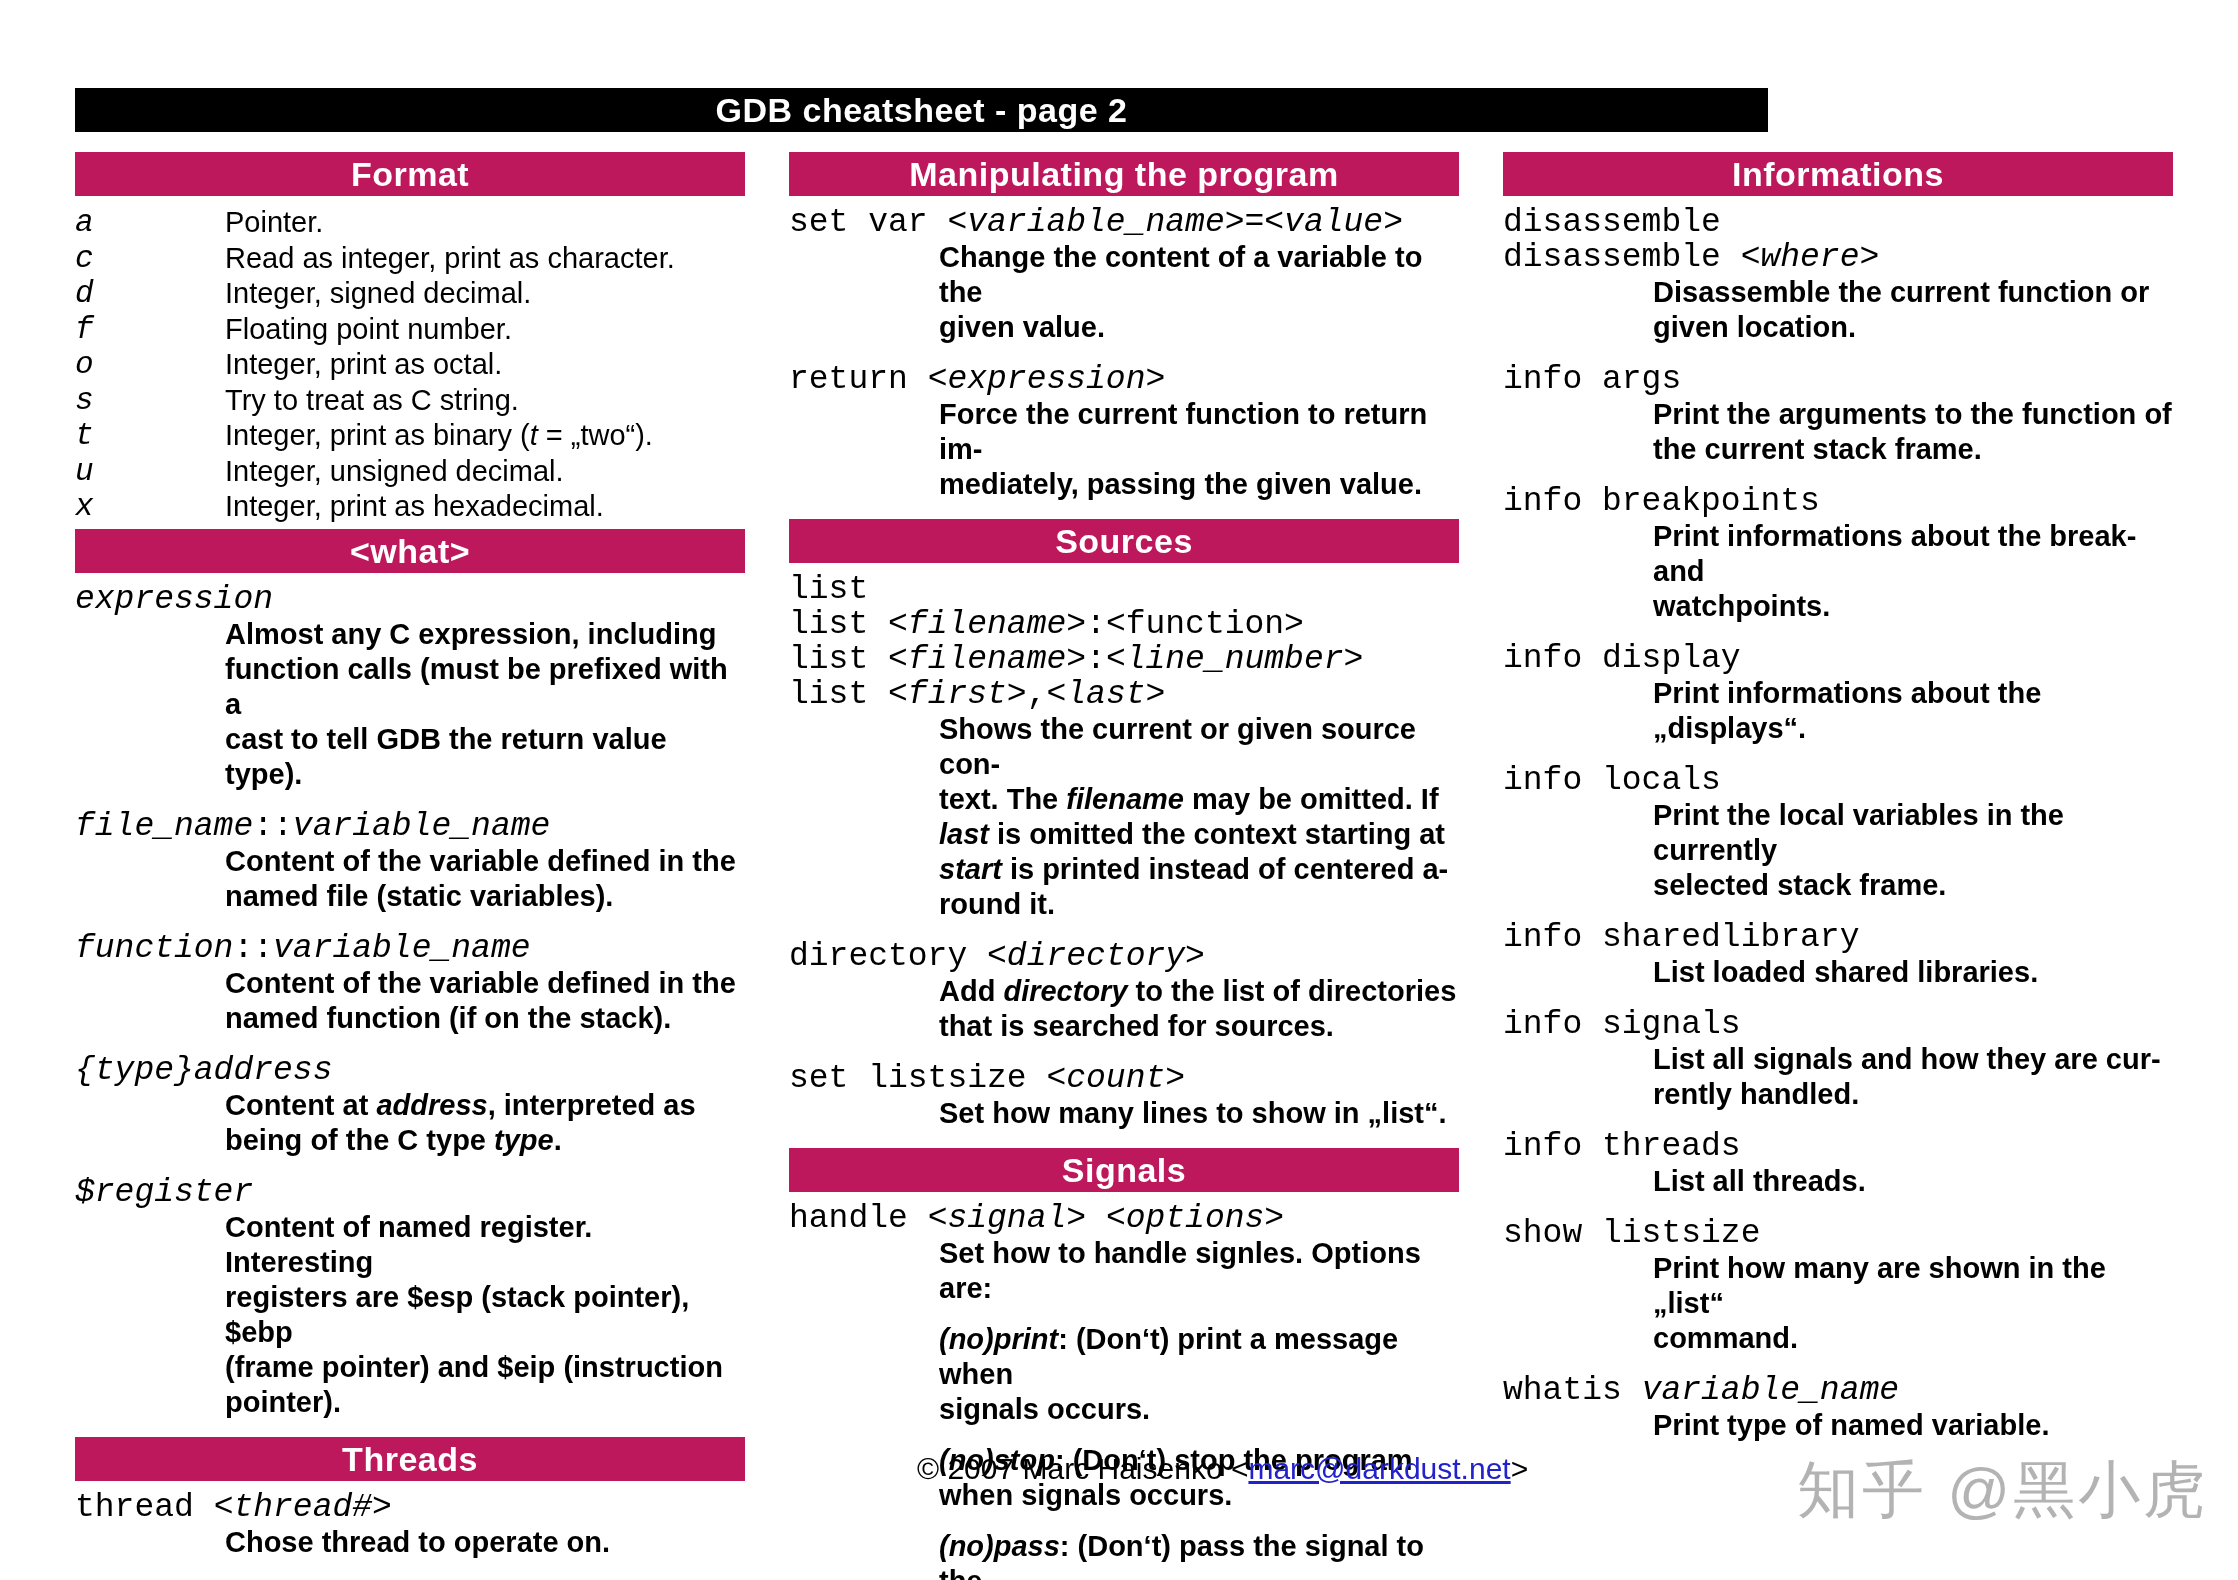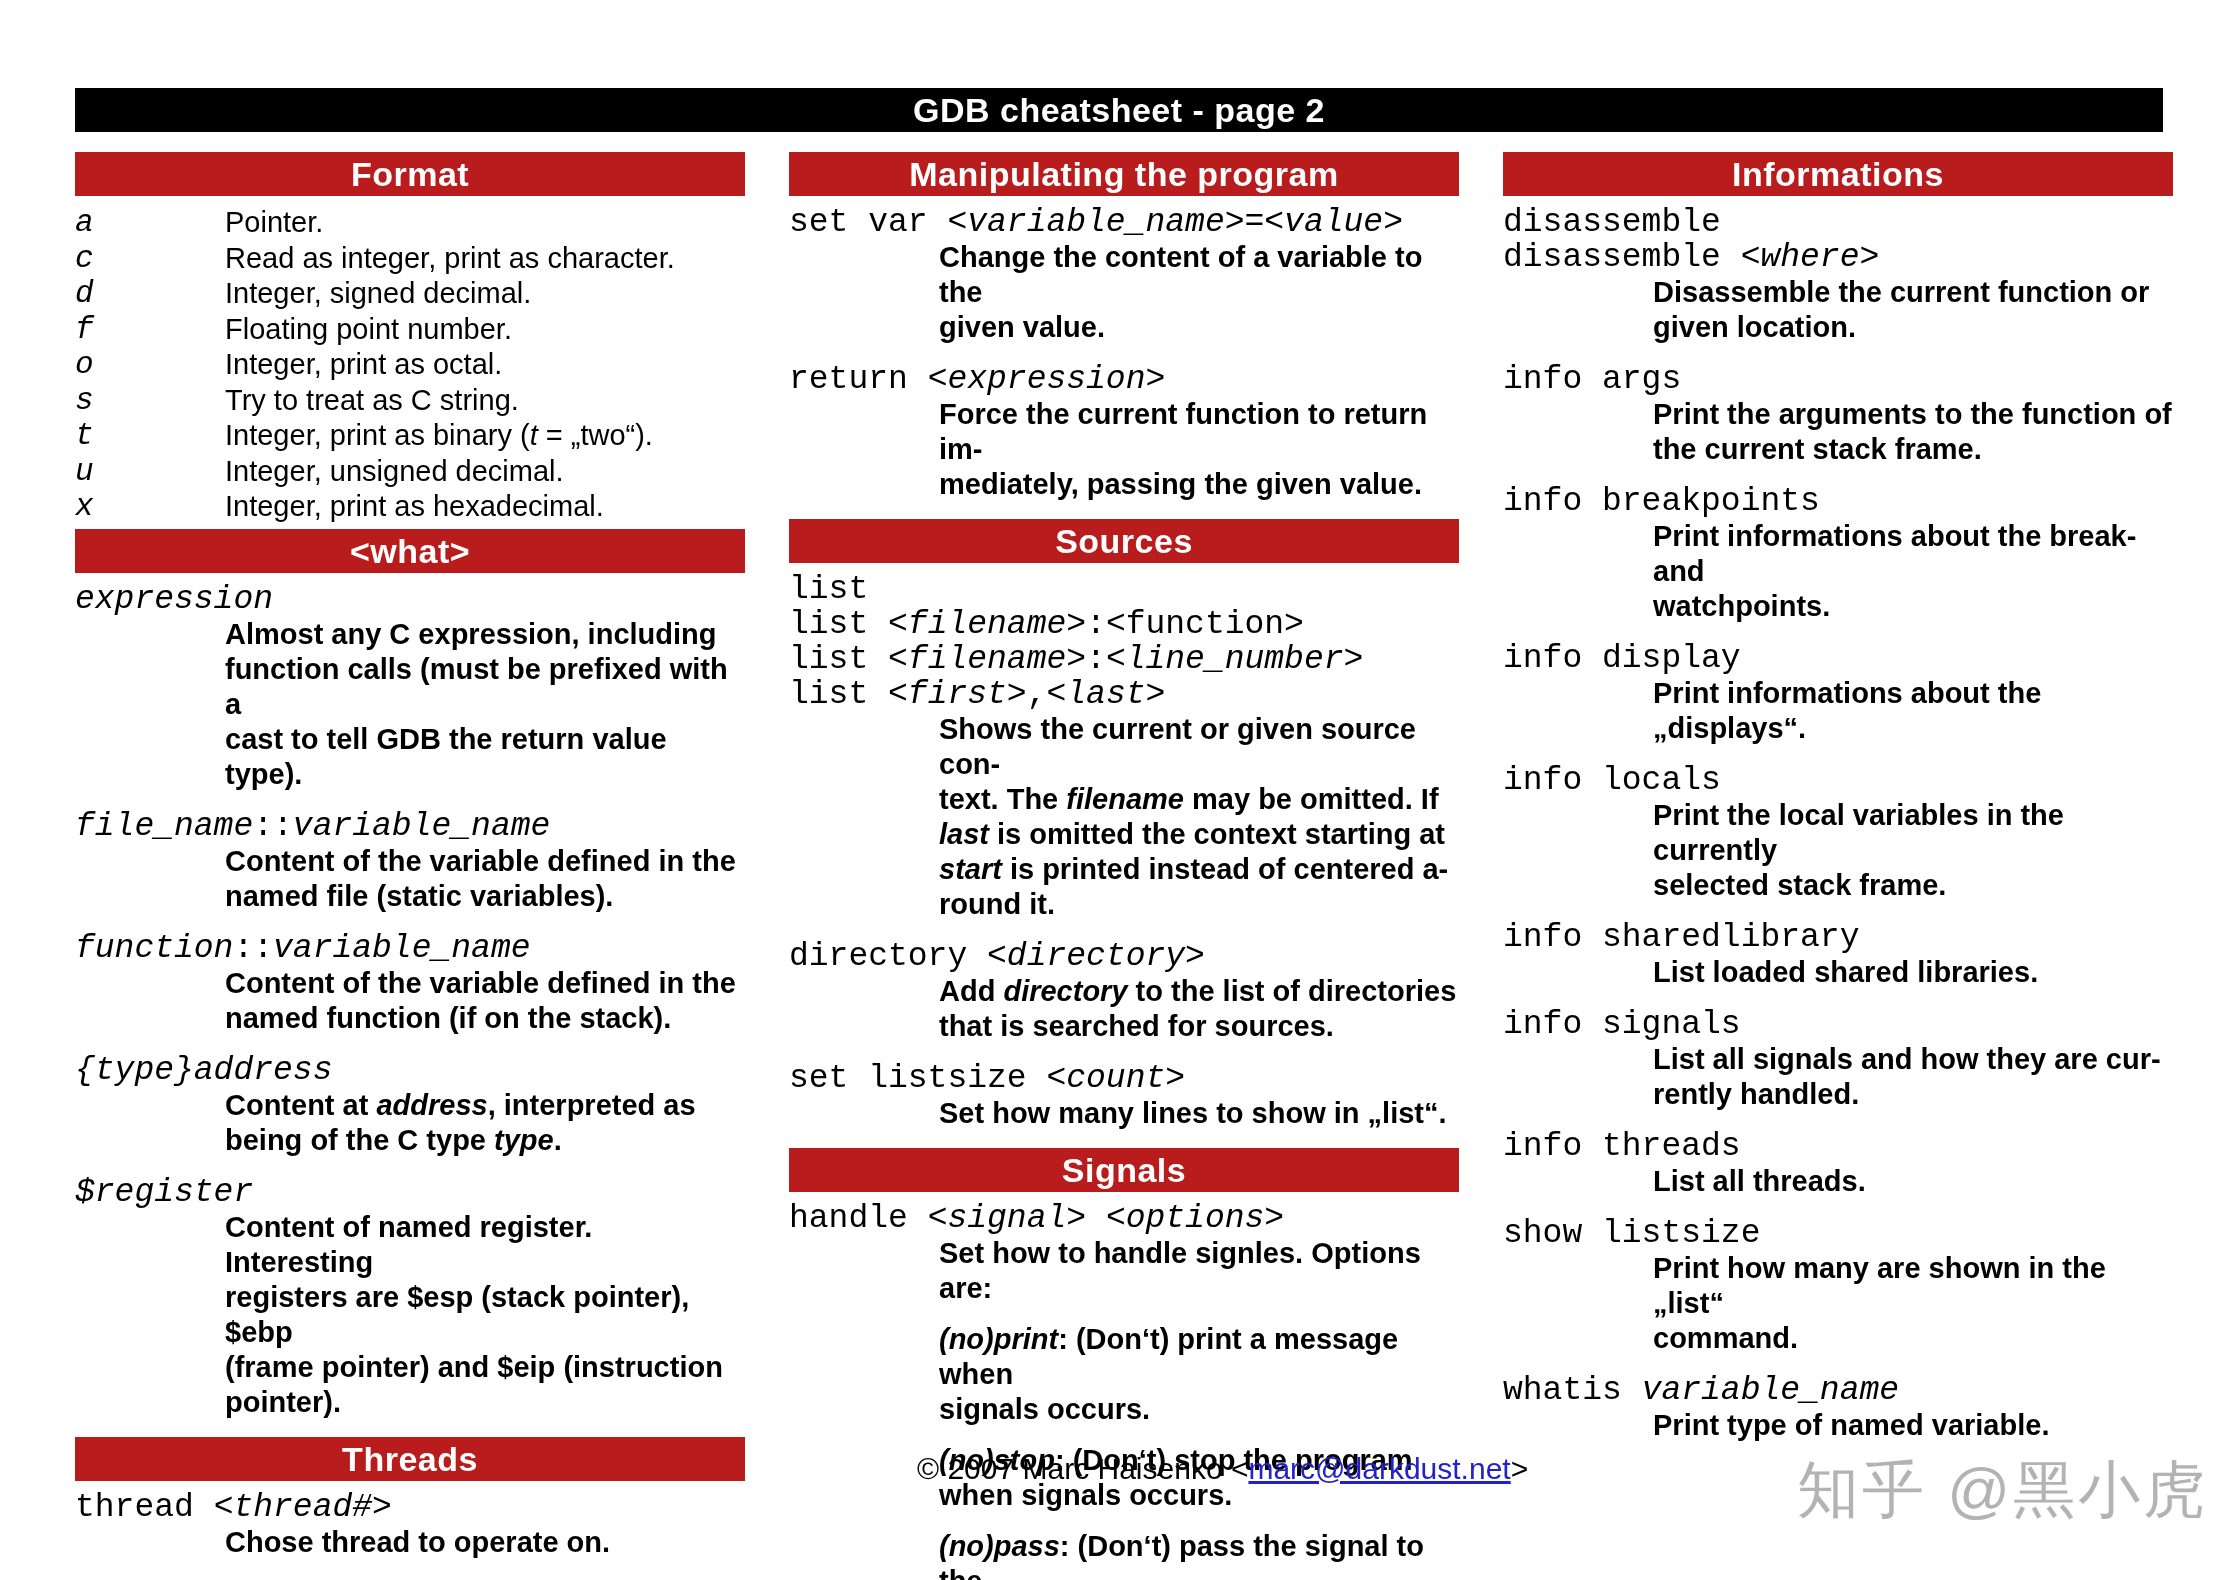--- a/index.html
+++ b/index.html
@@ -2,31 +2,31 @@
 <html><head>
 <meta charset="utf-8">
 <style>
   html,body{margin:0;padding:0;}
   body{
     width:2238px;height:1580px;position:relative;overflow:hidden;
     background:#ffffff;color:#000;
     font-family:"Liberation Sans",sans-serif;
   }
   .header-bar{
-    position:absolute;left:75px;top:88px;width:2088px;height:44px;
+    position:absolute;left:75px;top:88px;width:1693px;height:44px;
     background:#000;color:#fff;font-weight:bold;font-size:34px;line-height:45px;
     text-align:center;letter-spacing:0.5px;
   }
   .columns{
     position:absolute;left:75px;top:152px;width:2098px;
     display:flex;gap:44px;align-items:flex-start;
   }
   .col{width:670px;flex:0 0 670px;}
   .bar{
-    background:#b91c1c;color:#fff;font-weight:bold;font-size:34px;height:44px;
+    background:#be185d;color:#fff;font-weight:bold;font-size:34px;height:44px;
     line-height:45px;text-align:center;margin:4px 0 9px 0;letter-spacing:0.5px;
   }
   .col .bar:first-child{margin-top:0;}
   .frow{display:flex;font-size:29px;line-height:35.5px;}
   .fkey{
     font-family:"Liberation Mono","DejaVu Sans Mono",monospace;
     font-style:italic;font-size:31px;width:150px;flex:0 0 150px;
   }
   .fval{flex:1;}
   .entry{margin-bottom:17px;}

